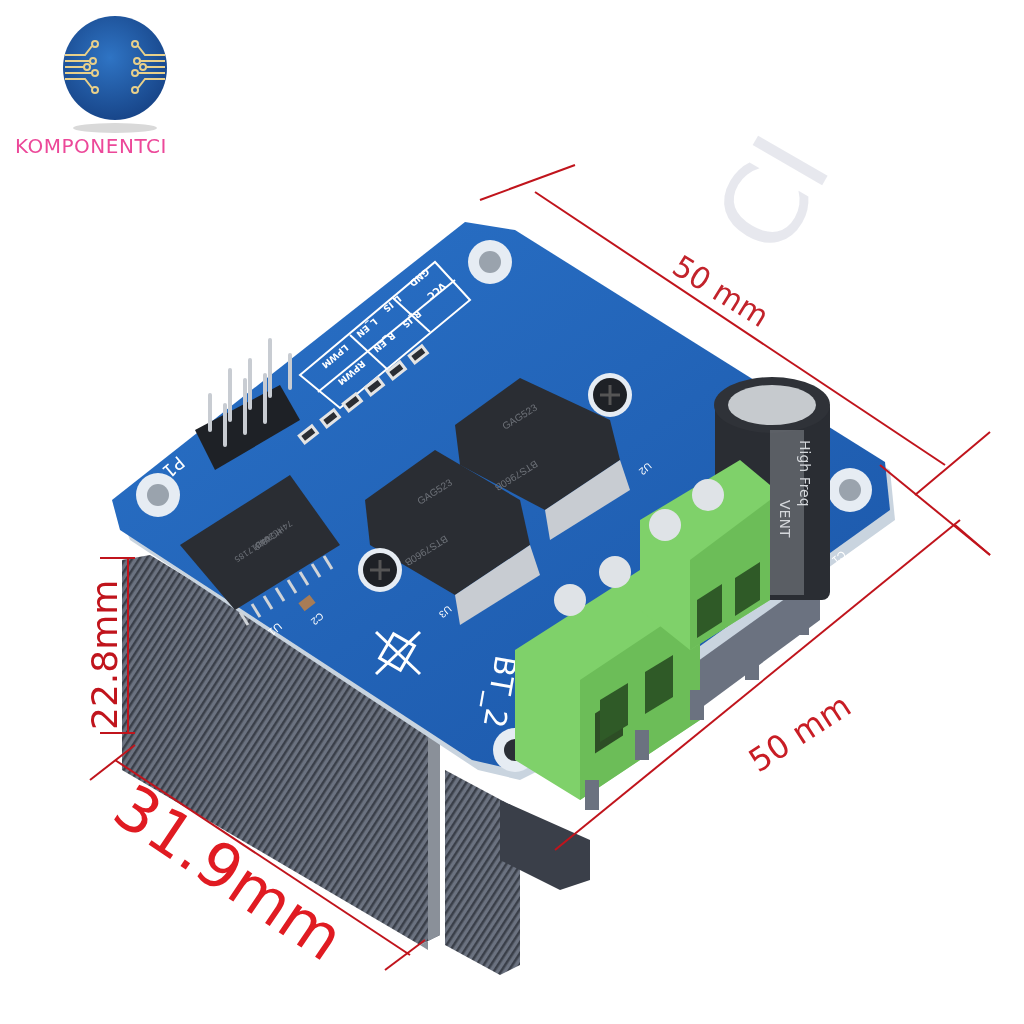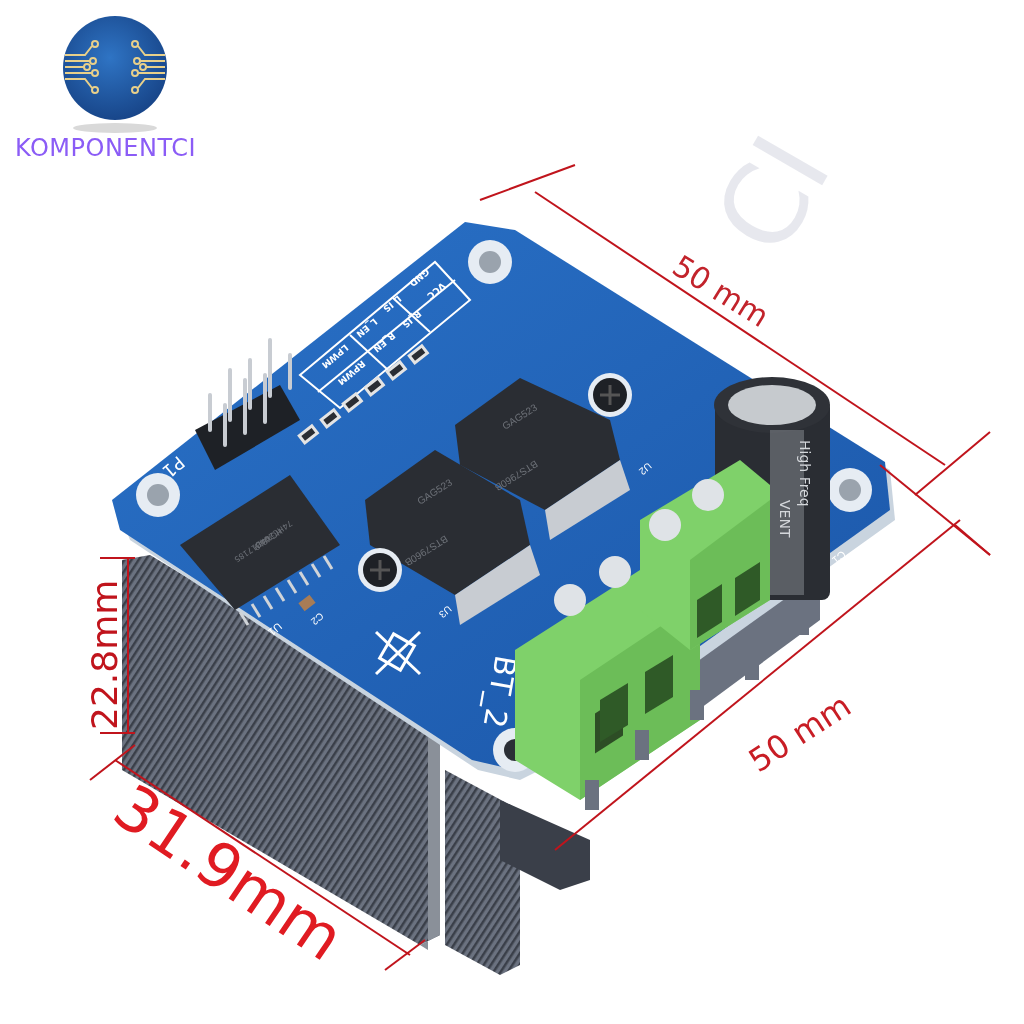--- a/index.html
+++ b/index.html
@@ -1,19 +1,19 @@
 <!DOCTYPE html>
 <html><head>
 <meta charset="utf-8">
 <style>
   html, body { margin: 0; padding: 0; background: #ffffff; }
   body { width: 1024px; height: 1024px; position: relative; overflow: hidden; font-family: "Liberation Sans", sans-serif; }
   .stage { position: absolute; left: 0; top: 0; width: 1024px; height: 1024px; }
   .logo { position: absolute; left: 0; top: 0; width: 250px; height: 180px; }
-  .logo-text { position: absolute; left: 15px; top: 134px; font-family: "DejaVu Sans", sans-serif; font-size: 24px; letter-spacing: 0.5px; color: #8b5cf6; font-weight: 400; }
+  .logo-text { position: absolute; left: 15px; top: 134px; font-family: "DejaVu Sans", sans-serif; font-size: 20px; letter-spacing: 0.5px; color: #ec4899; font-weight: 400; }
   .dim { position: absolute; color: #d81e24; font-family: "DejaVu Sans", sans-serif; white-space: nowrap; transform-origin: left top; }
   .dim-top { left: 685px; top: 248px; font-size: 30px; transform: rotate(32deg); color: #c2232b; }
   .dim-right { left: 742px; top: 748px; font-size: 32px; transform: rotate(-33deg); color: #c81d25; }
   .dim-height { left: 84px; top: 730px; font-size: 36px; transform: rotate(-90deg); color: #c0141c; }
   .dim-depth { left: 142px; top: 770px; font-size: 62px; transform: rotate(34deg); color: #e01b22; }
   .watermark { position: absolute; left: 690px; top: 210px; font-family: "DejaVu Sans", sans-serif; font-size: 110px; color: rgba(120,130,160,0.18); transform: rotate(-60deg); transform-origin: left top; }
 </style>
 </head>
 <body>
 

